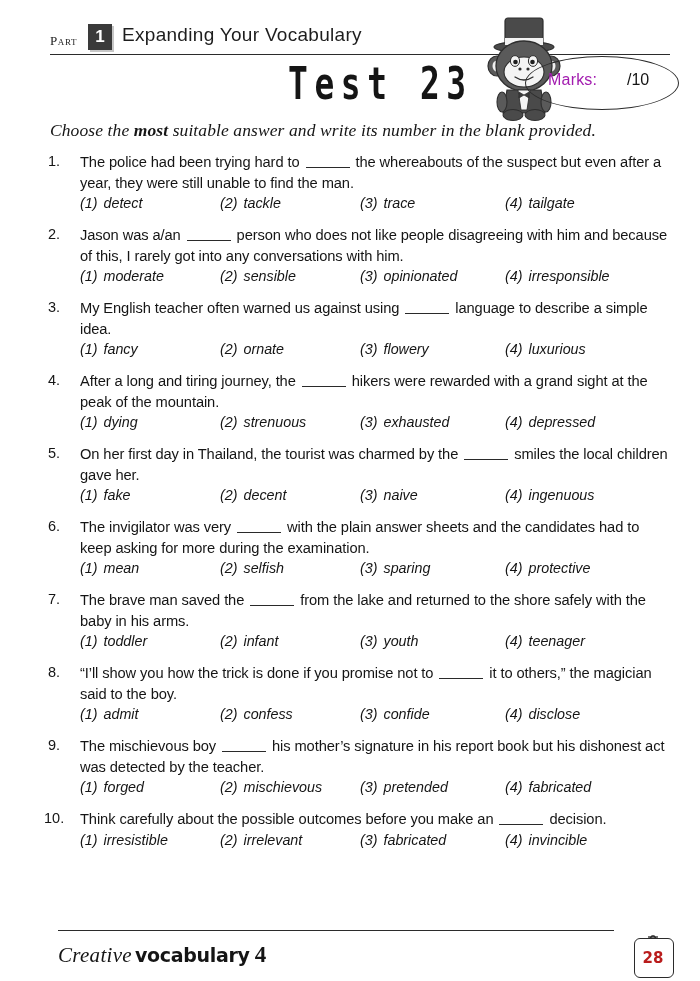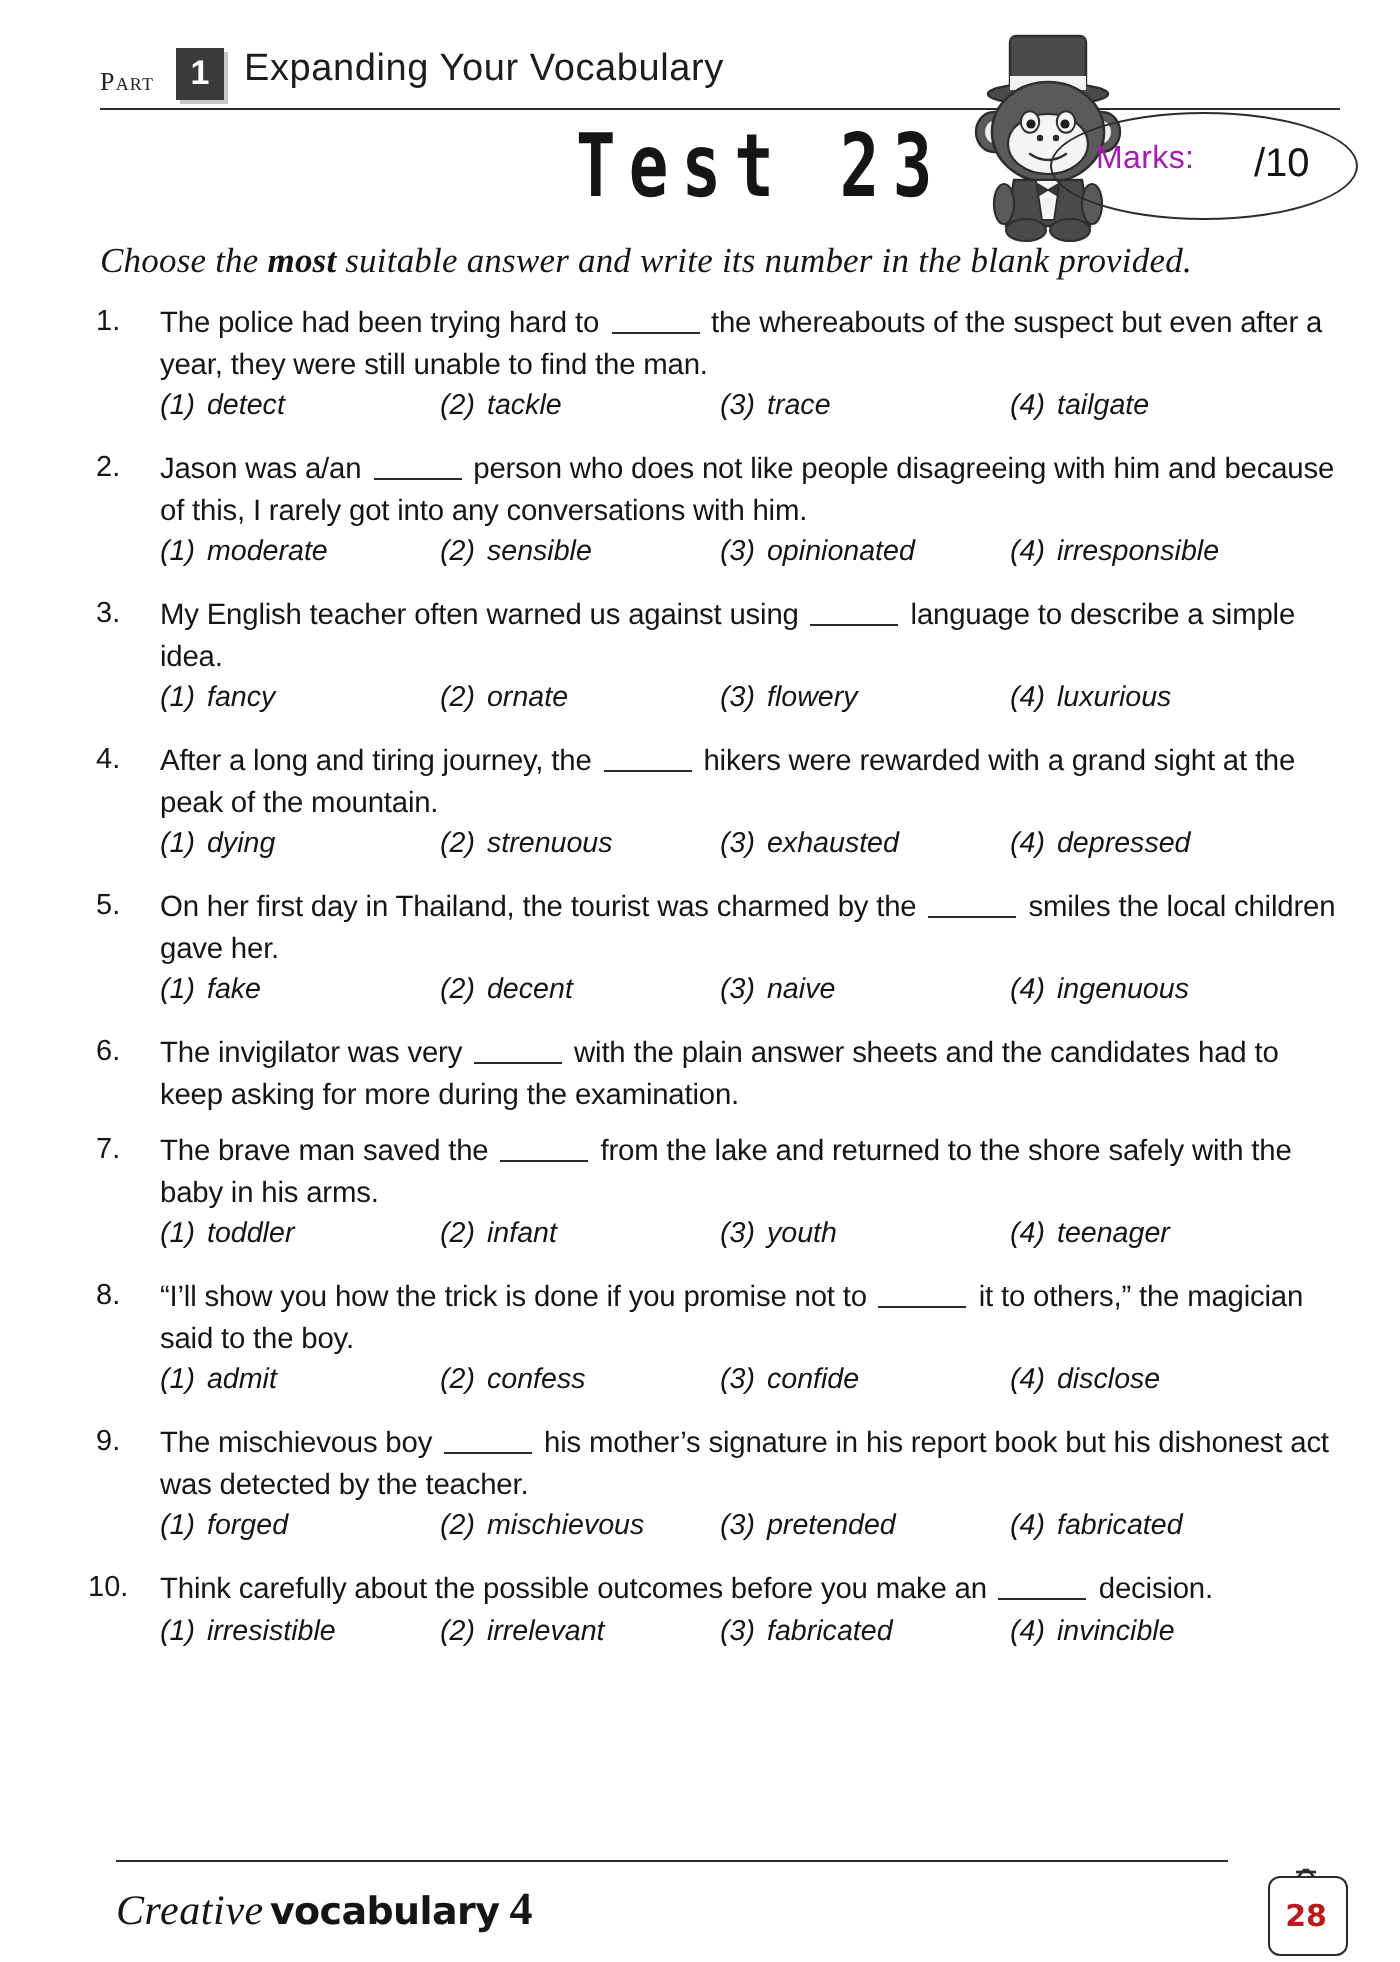--- a/index.html
+++ b/index.html
@@ -120,21 +120,21 @@
     font-family: "Liberation Sans", sans-serif;
     font-size: 16px;
     color: #a21caf;
     letter-spacing: 0.2px;
   }
   .marks-total {
     position: absolute;
     left: 627px;
     top: 71px;
     font-family: "Liberation Sans", sans-serif;
-    font-size: 20px;
+    font-size: 16px;
     color: #141414;
   }
 
   
   .instruction {
     position: absolute;
     left: 50px;
     top: 120px;
     width: 625px;
     font-family: "Liberation Serif", serif;
@@ -384,20 +384,26 @@
         <div class="options">
           <div class="opt c1"><span class="tag">(1)</span><span>fake</span></div>
           <div class="opt c2"><span class="tag">(2)</span><span>decent</span></div>
           <div class="opt c3"><span class="tag">(3)</span><span>naive</span></div>
           <div class="opt c4"><span class="tag">(4)</span><span>ingenuous</span></div>
         </div>
       </div>
       <div class="q">
         <div class="q-num">6.</div>
         <div class="q-stem"><span>The invigilator was very </span><span class="blank"></span><span> with the plain answer sheets and the candidates had to keep asking for more during the examination.</span></div>
+        <div class="options">
+          <div class="opt c1"><span class="tag">(1)</span><span>mean</span></div>
+          <div class="opt c2"><span class="tag">(2)</span><span>selfish</span></div>
+          <div class="opt c3"><span class="tag">(3)</span><span>sparing</span></div>
+          <div class="opt c4"><span class="tag">(4)</span><span>protective</span></div>
+        </div>
       </div>
       <div class="q">
         <div class="q-num">7.</div>
         <div class="q-stem"><span>The brave man saved the </span><span class="blank"></span><span> from the lake and returned to the shore safely with the baby in his arms.</span></div>
         <div class="options">
           <div class="opt c1"><span class="tag">(1)</span><span>toddler</span></div>
           <div class="opt c2"><span class="tag">(2)</span><span>infant</span></div>
           <div class="opt c3"><span class="tag">(3)</span><span>youth</span></div>
           <div class="opt c4"><span class="tag">(4)</span><span>teenager</span></div>
         </div>

